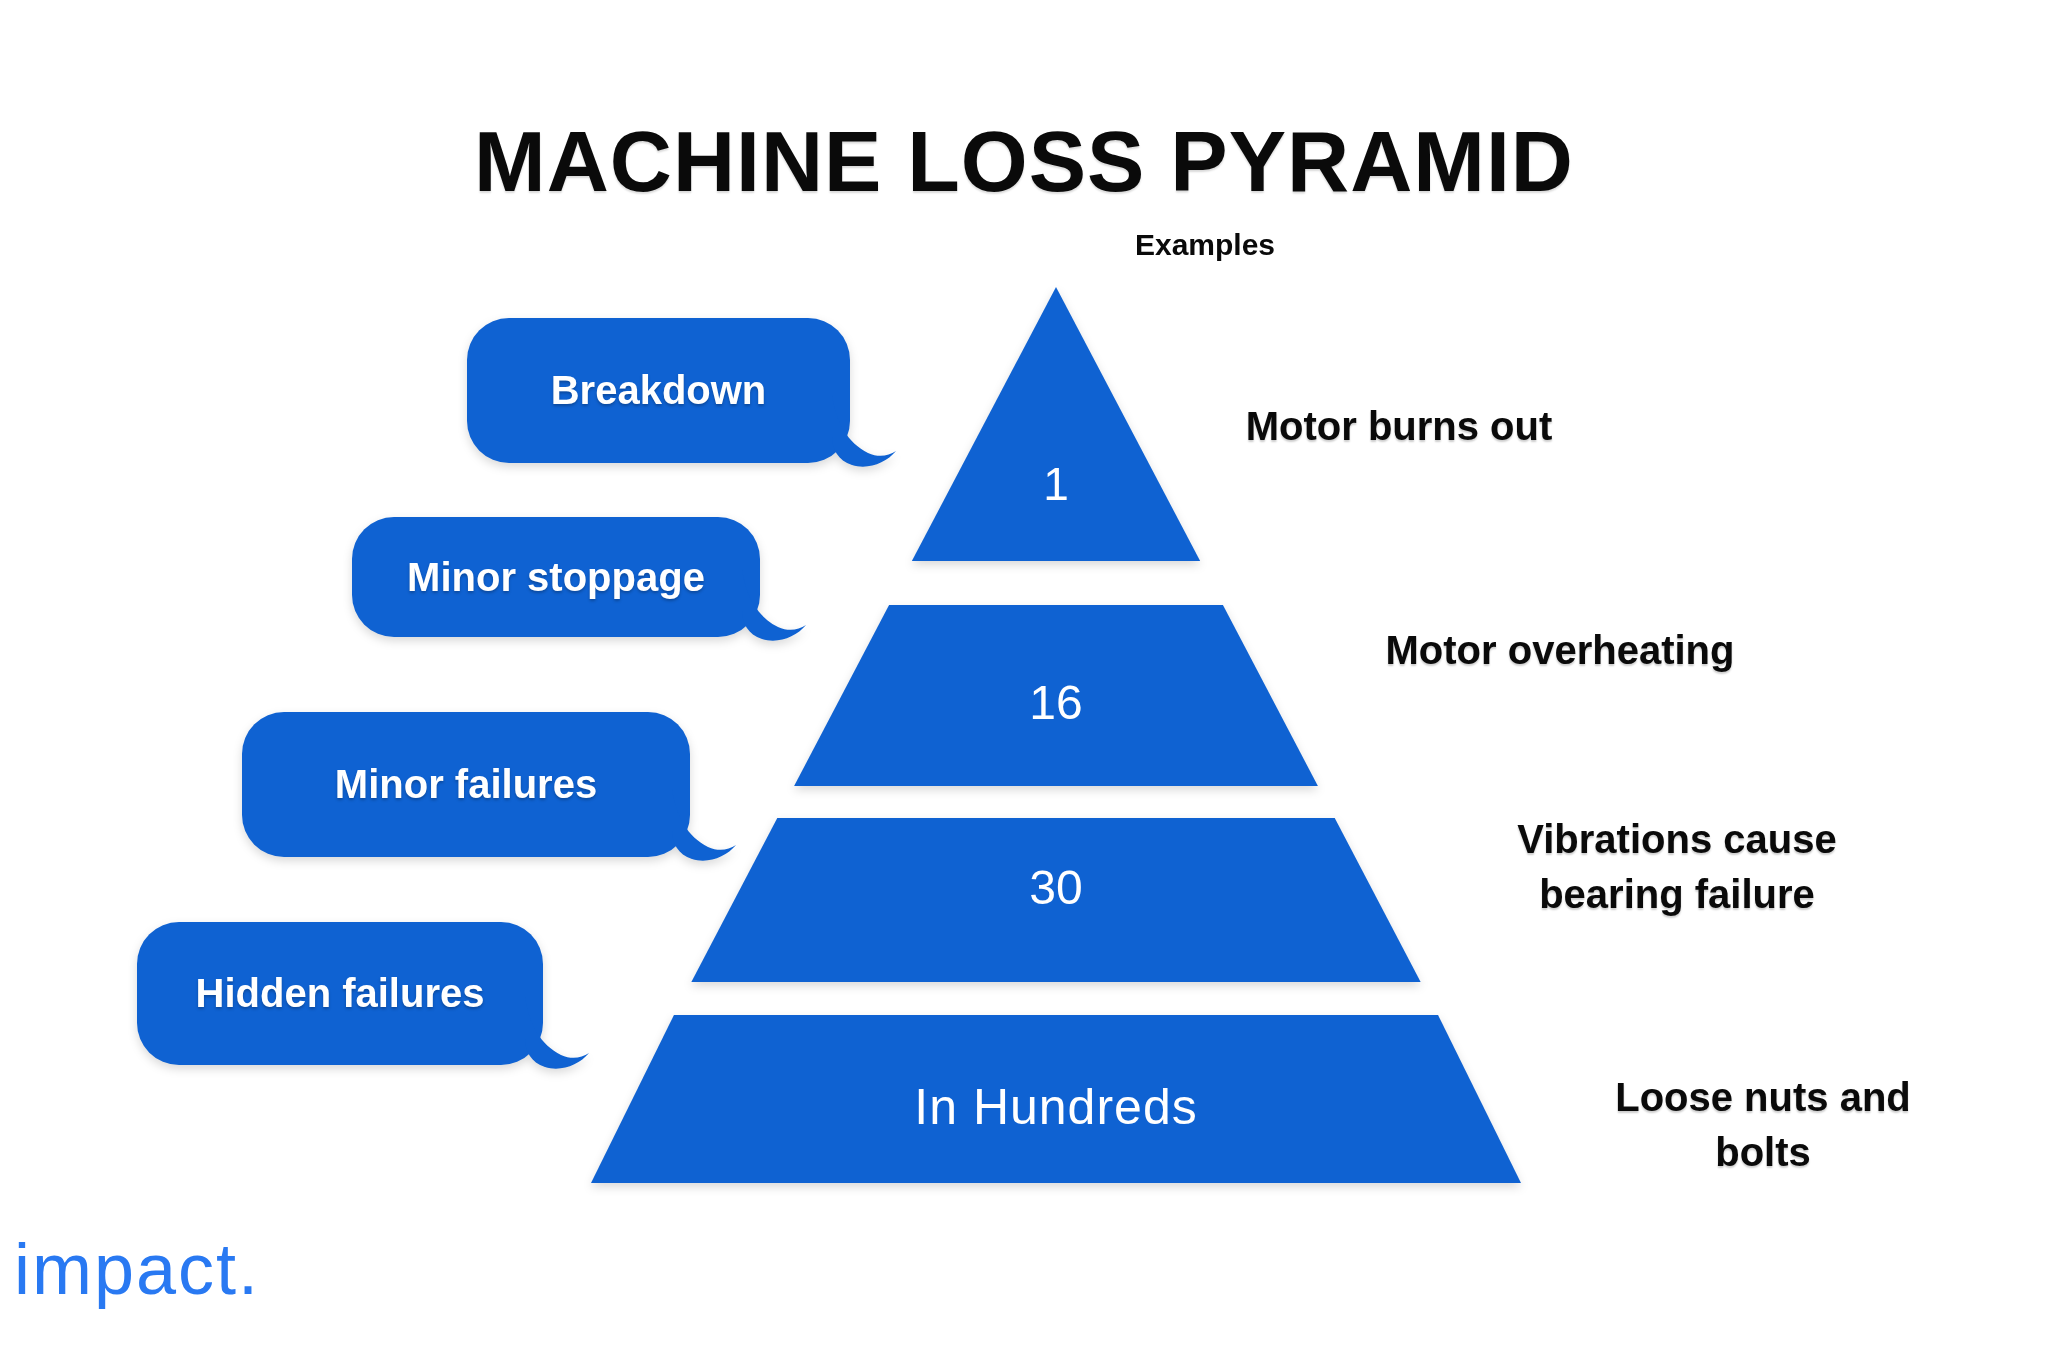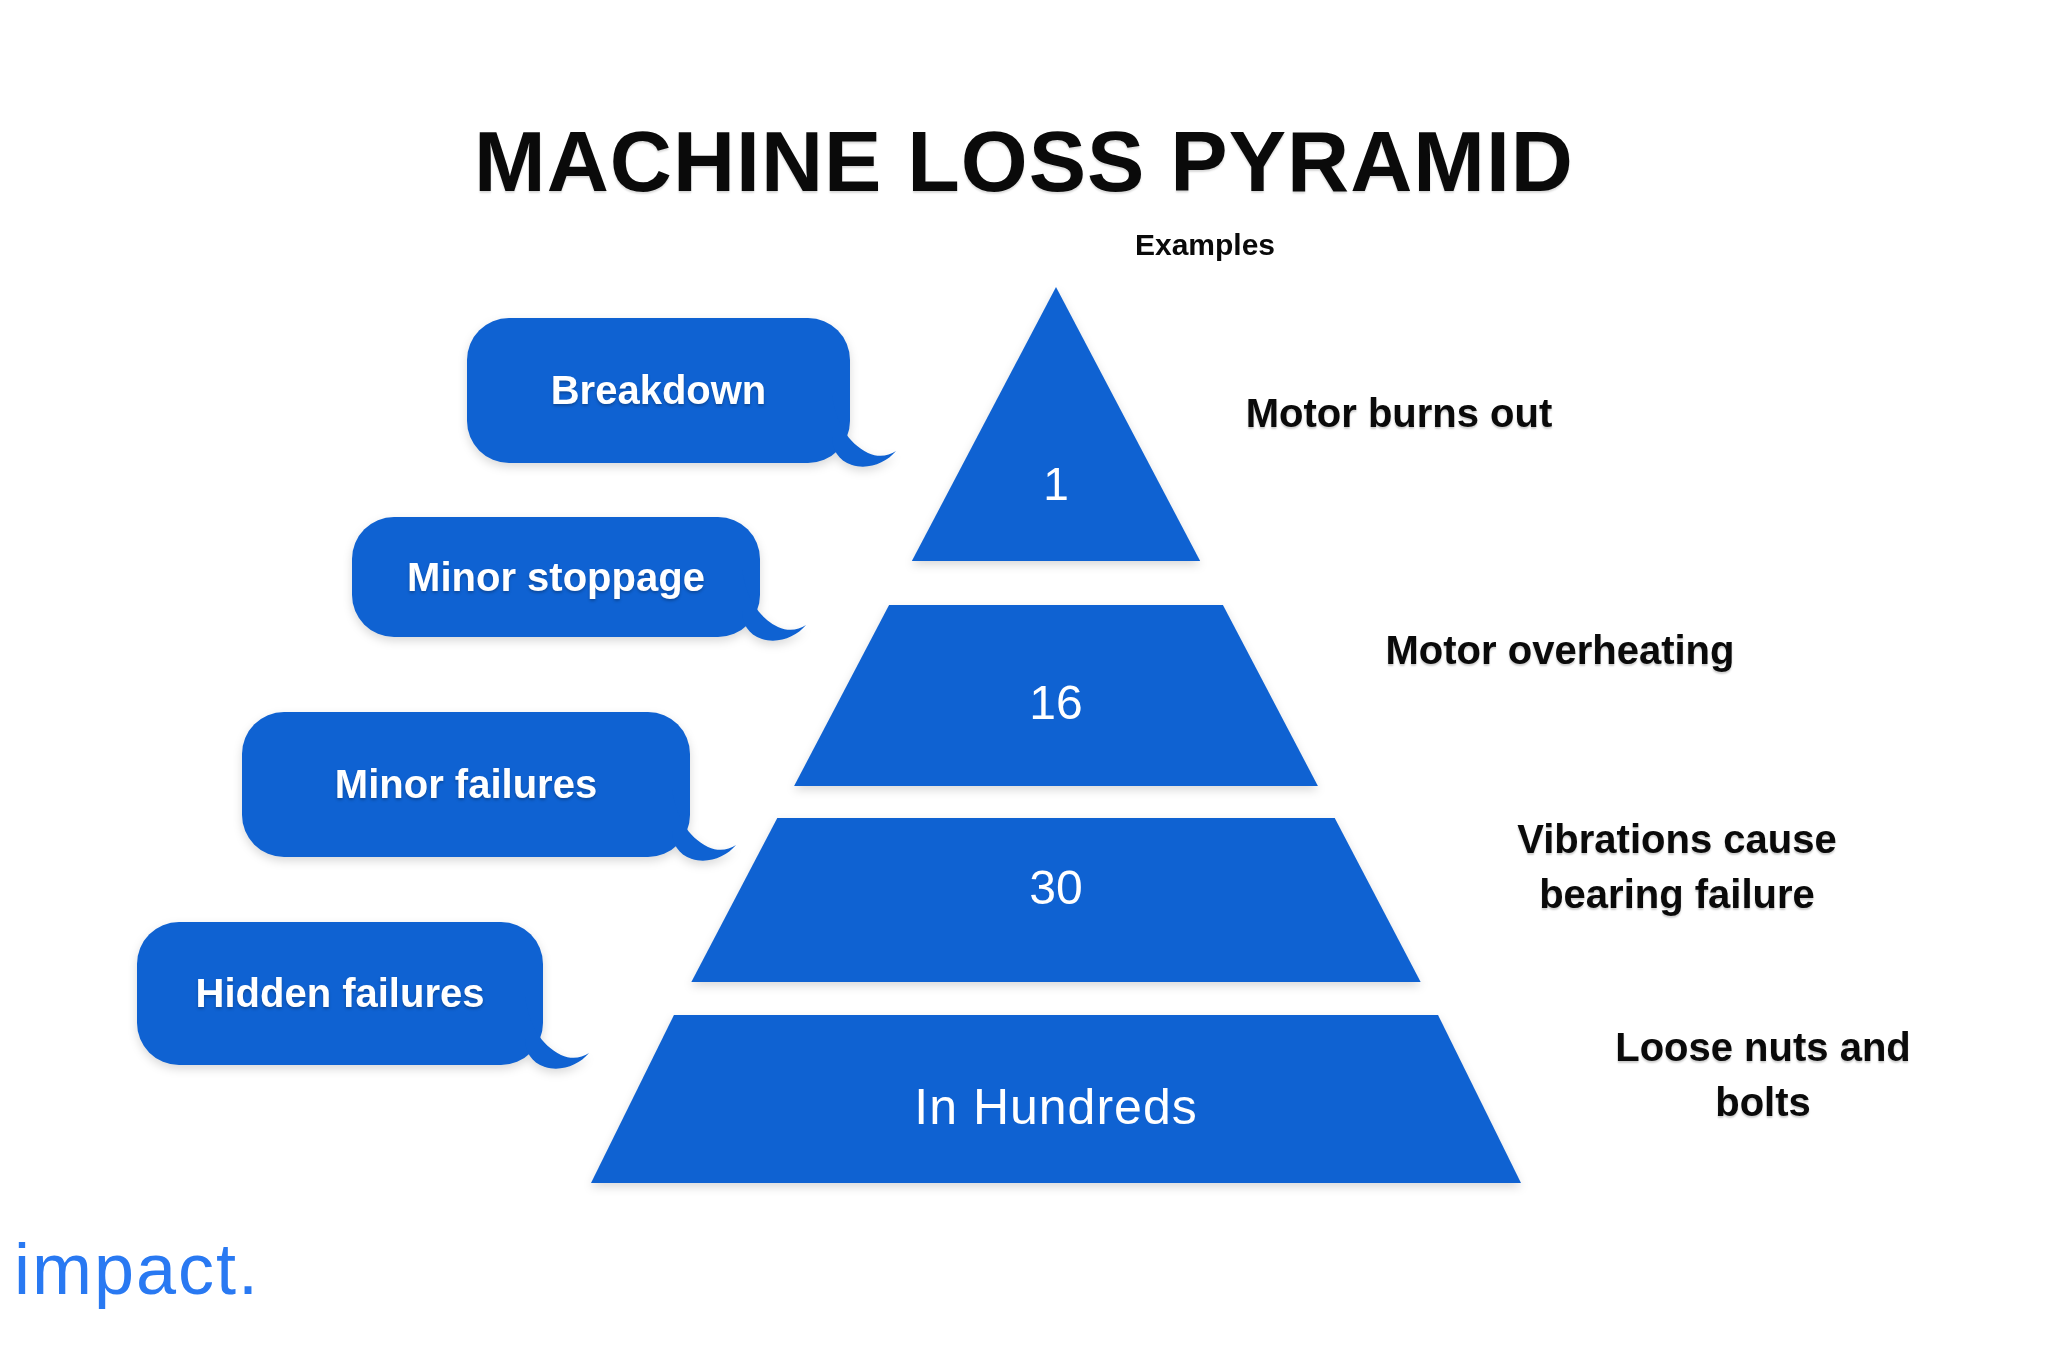--- a/index.html
+++ b/index.html
@@ -65,24 +65,24 @@
   .bubble-3{left:242px;top:712px;width:408px;height:145px;padding-left:40px;}
   .bubble-4{left:137px;top:922px;width:406px;height:143px;border-radius:31px;}
   
   .example{
     position:absolute;width:420px;
     text-align:center;
     font-size:40px;font-weight:700;line-height:55px;
     color:var(--text-black,#0a0a0a);
     text-shadow:0 2px 2px rgba(0,0,0,0.2);
   }
-  .example-1{left:1189px;top:386px;}
+  .example-1{left:1189px;top:399px;}
   .example-2{left:1350px;top:623px;}
   .example-3{left:1467px;top:812px;}
-  .example-4{left:1553px;top:1020px;}
+  .example-4{left:1553px;top:1070px;}
   
   .logo{
     position:absolute;left:14px;top:1228px;
     font-size:72px;font-weight:300;letter-spacing:2px;
     color:var(--logo-blue,#2979f2);
   }
 </style>
 </head>
 <body>
 

